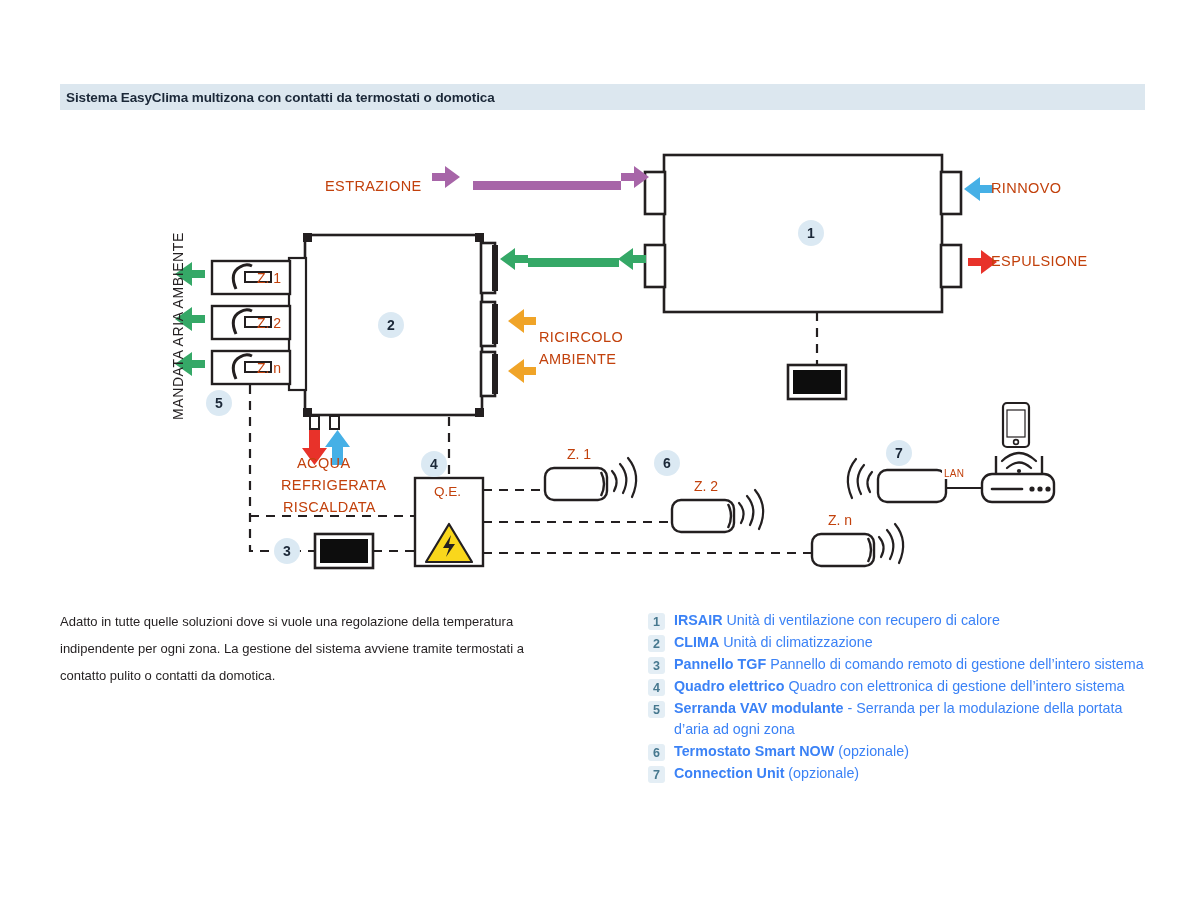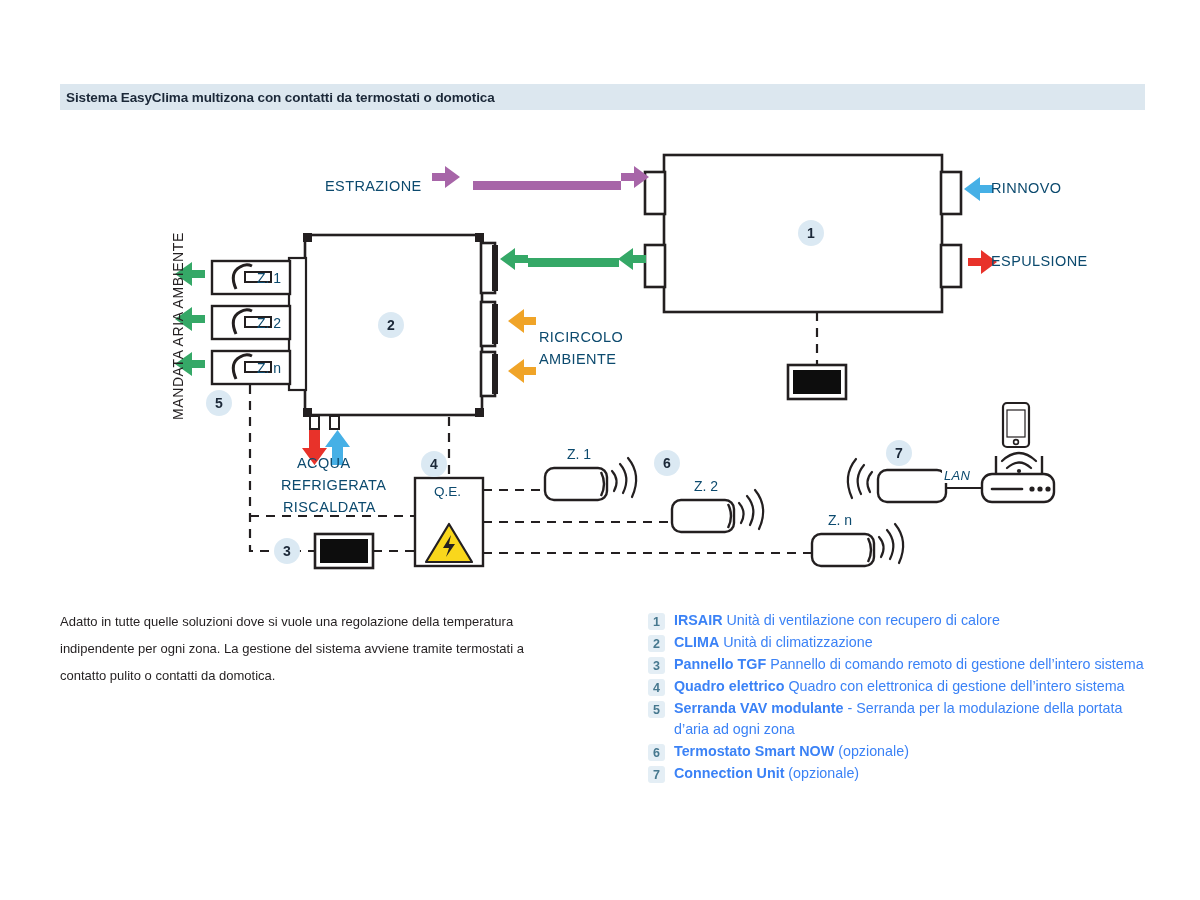--- a/index.html
+++ b/index.html
@@ -17,25 +17,25 @@
   }
   .titlebar .t{
     font-size:13.5px;font-weight:bold;color:#1b2838;
     margin-left:6px;letter-spacing:-0.1px;
   }
 
   
   svg.layer{position:absolute;left:0;top:0;width:1200px;height:900px;overflow:visible;}
 
   
-  .lbl{position:absolute;font-family:"Liberation Sans",sans-serif;color:#0c4a6e;white-space:nowrap;}
+  .lbl{position:absolute;font-family:"Liberation Sans",sans-serif;color:#c2410c;white-space:nowrap;}
   .cap{font-size:14.5px;letter-spacing:0.4px;}
   .zlab{font-size:14px;}
   .qe{font-size:13.5px;}
-  .lan{font-size:13px;letter-spacing:0.3px;font-style:italic;}
+  .lan{font-size:10px;letter-spacing:0.3px;}
 
   .vert{
     position:absolute;font-size:14px;letter-spacing:0.6px;
     transform:rotate(-90deg);transform-origin:left top;white-space:nowrap;
   }
 
   
   .badge{
     position:absolute;width:26px;height:26px;border-radius:50%;
     background:#dbe9f3;color:#1b2838;font-size:14px;font-weight:600;

